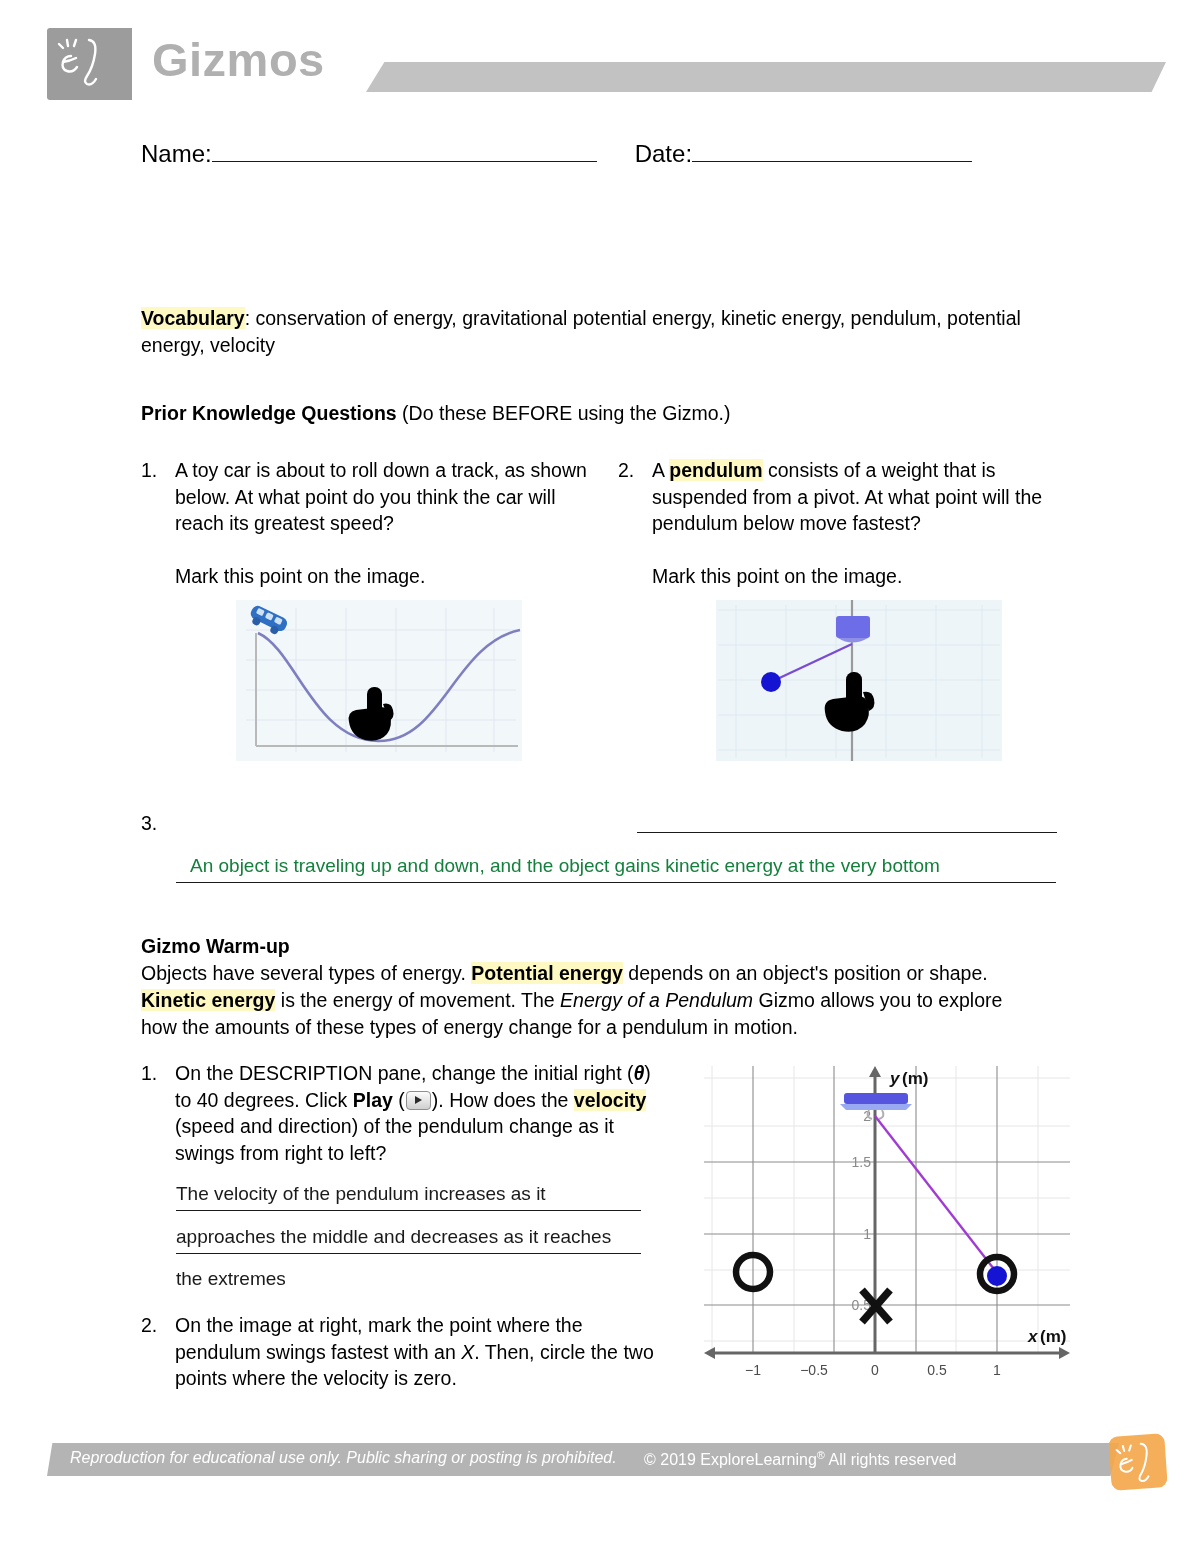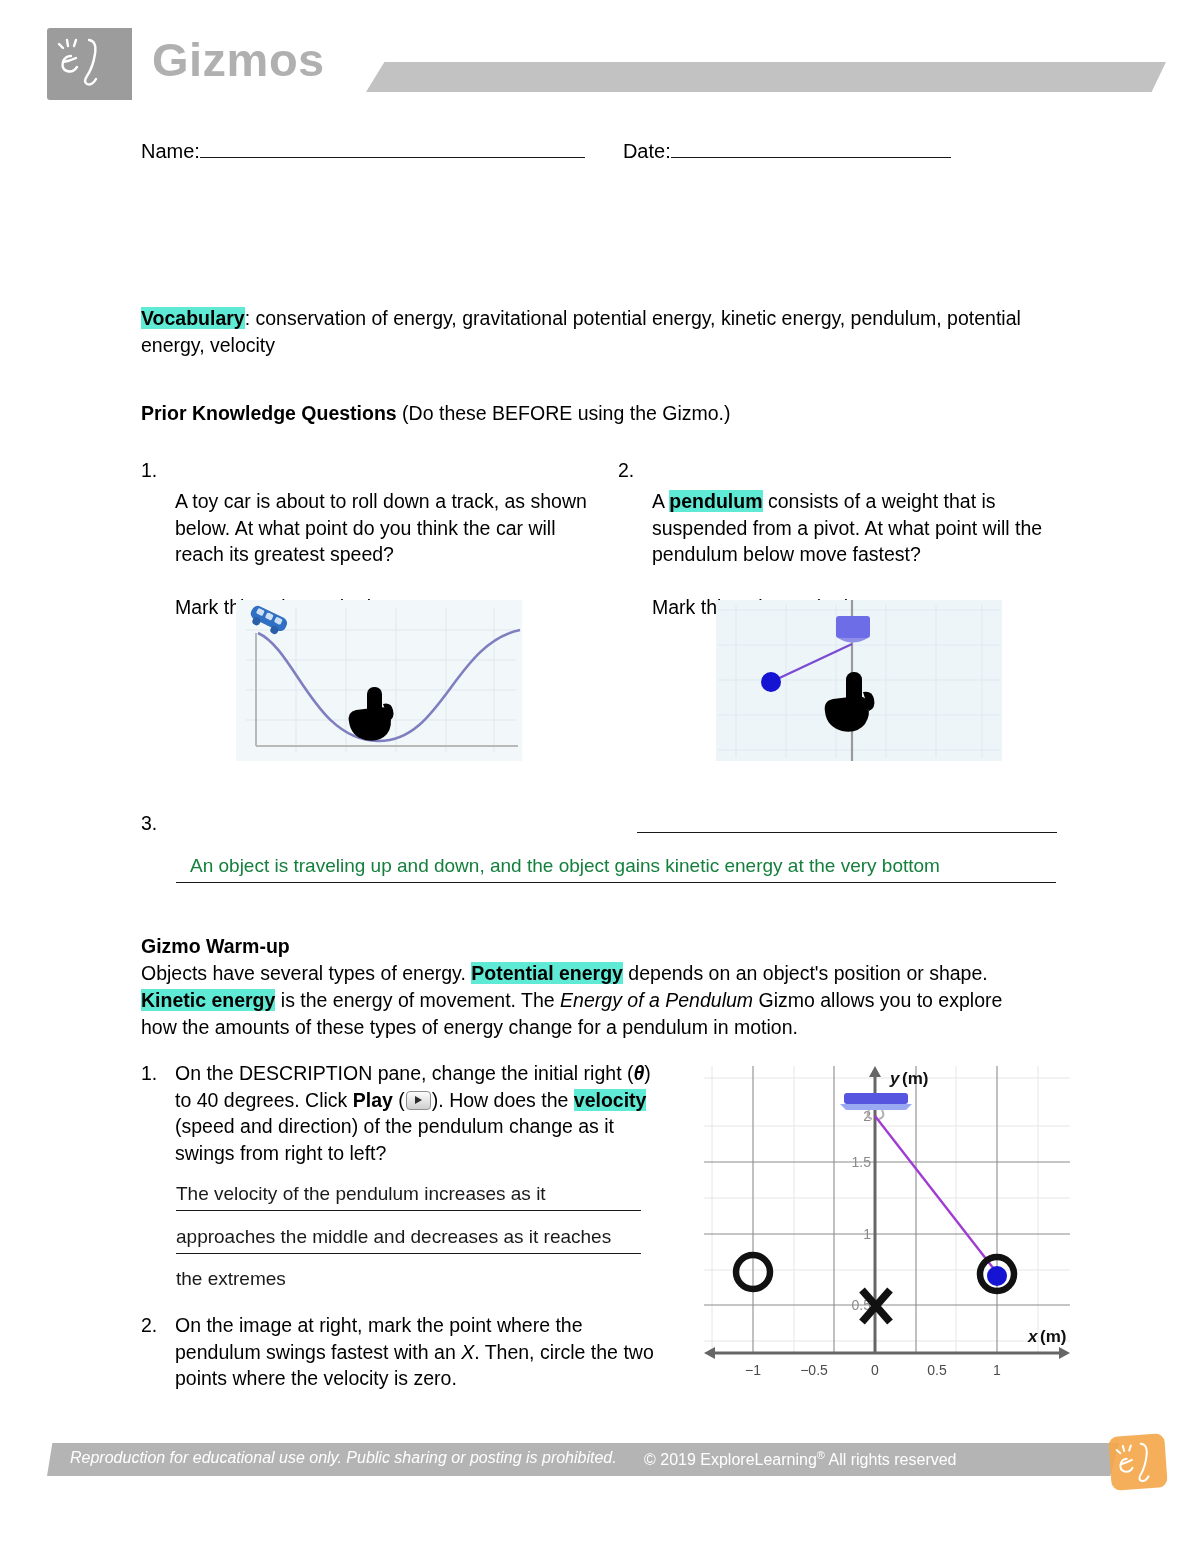--- a/index.html
+++ b/index.html
@@ -27,48 +27,48 @@
   }
   .header-banner{
     position:absolute;left:366px;top:62px;width:800px;height:30px;
     background:#c2c2c2;
     clip-path:polygon(2.3% 0,100% 0,98.2% 100%,0% 100%);
   }
 
   
   .page{position:absolute;left:0;top:0;width:1200px;height:1553px;}
 
-  .namedate{position:absolute;left:141px;top:140px;width:920px;font-size:20px;}
+  .namedate{position:absolute;left:141px;top:140px;width:920px;font-size:24px;}
   .nd-label{display:inline-block;}
   .rule{
     display:inline-block;border-bottom:1.6px solid #1a1a1a;
     height:17px;vertical-align:baseline;
   }
   .nd-gap{display:inline-block;width:38px;}
 
   .doc-title{
     position:absolute;left:0;top:218px;width:1200px;text-align:center;
     font-size:30px;font-weight:700;letter-spacing:-0.2px;
   }
 
   .vocab{
     position:absolute;left:141px;top:305px;width:905px;
     font-size:19.5px;line-height:27px;
   }
-  .hl{background:#5eead4;}
+  .hl{background:#fef9c3;}
   .b{font-weight:700;}
   .it{font-style:italic;}
 
   .pkq-head{
     position:absolute;left:141px;top:402px;font-size:19.5px;
   }
 
   .q-col{position:absolute;font-size:19.5px;line-height:26.5px;}
   .q-col .num{position:absolute;left:0;top:0;width:34px;}
-  .q-col .txt{margin-left:34px;display:block;margin-top:31px;}
+  .q-col .txt{margin-left:34px;display:block;}
   .q1{left:141px;top:457px;width:455px;}
   .q2{left:618px;top:457px;width:450px;}
   .mark-line{margin-top:26px;display:block;margin-left:34px;}
 
   
   .img-car{
     position:absolute;left:236px;top:600px;width:286px;height:161px;
     background:#f4f8fb;
   }
   .img-pend{

